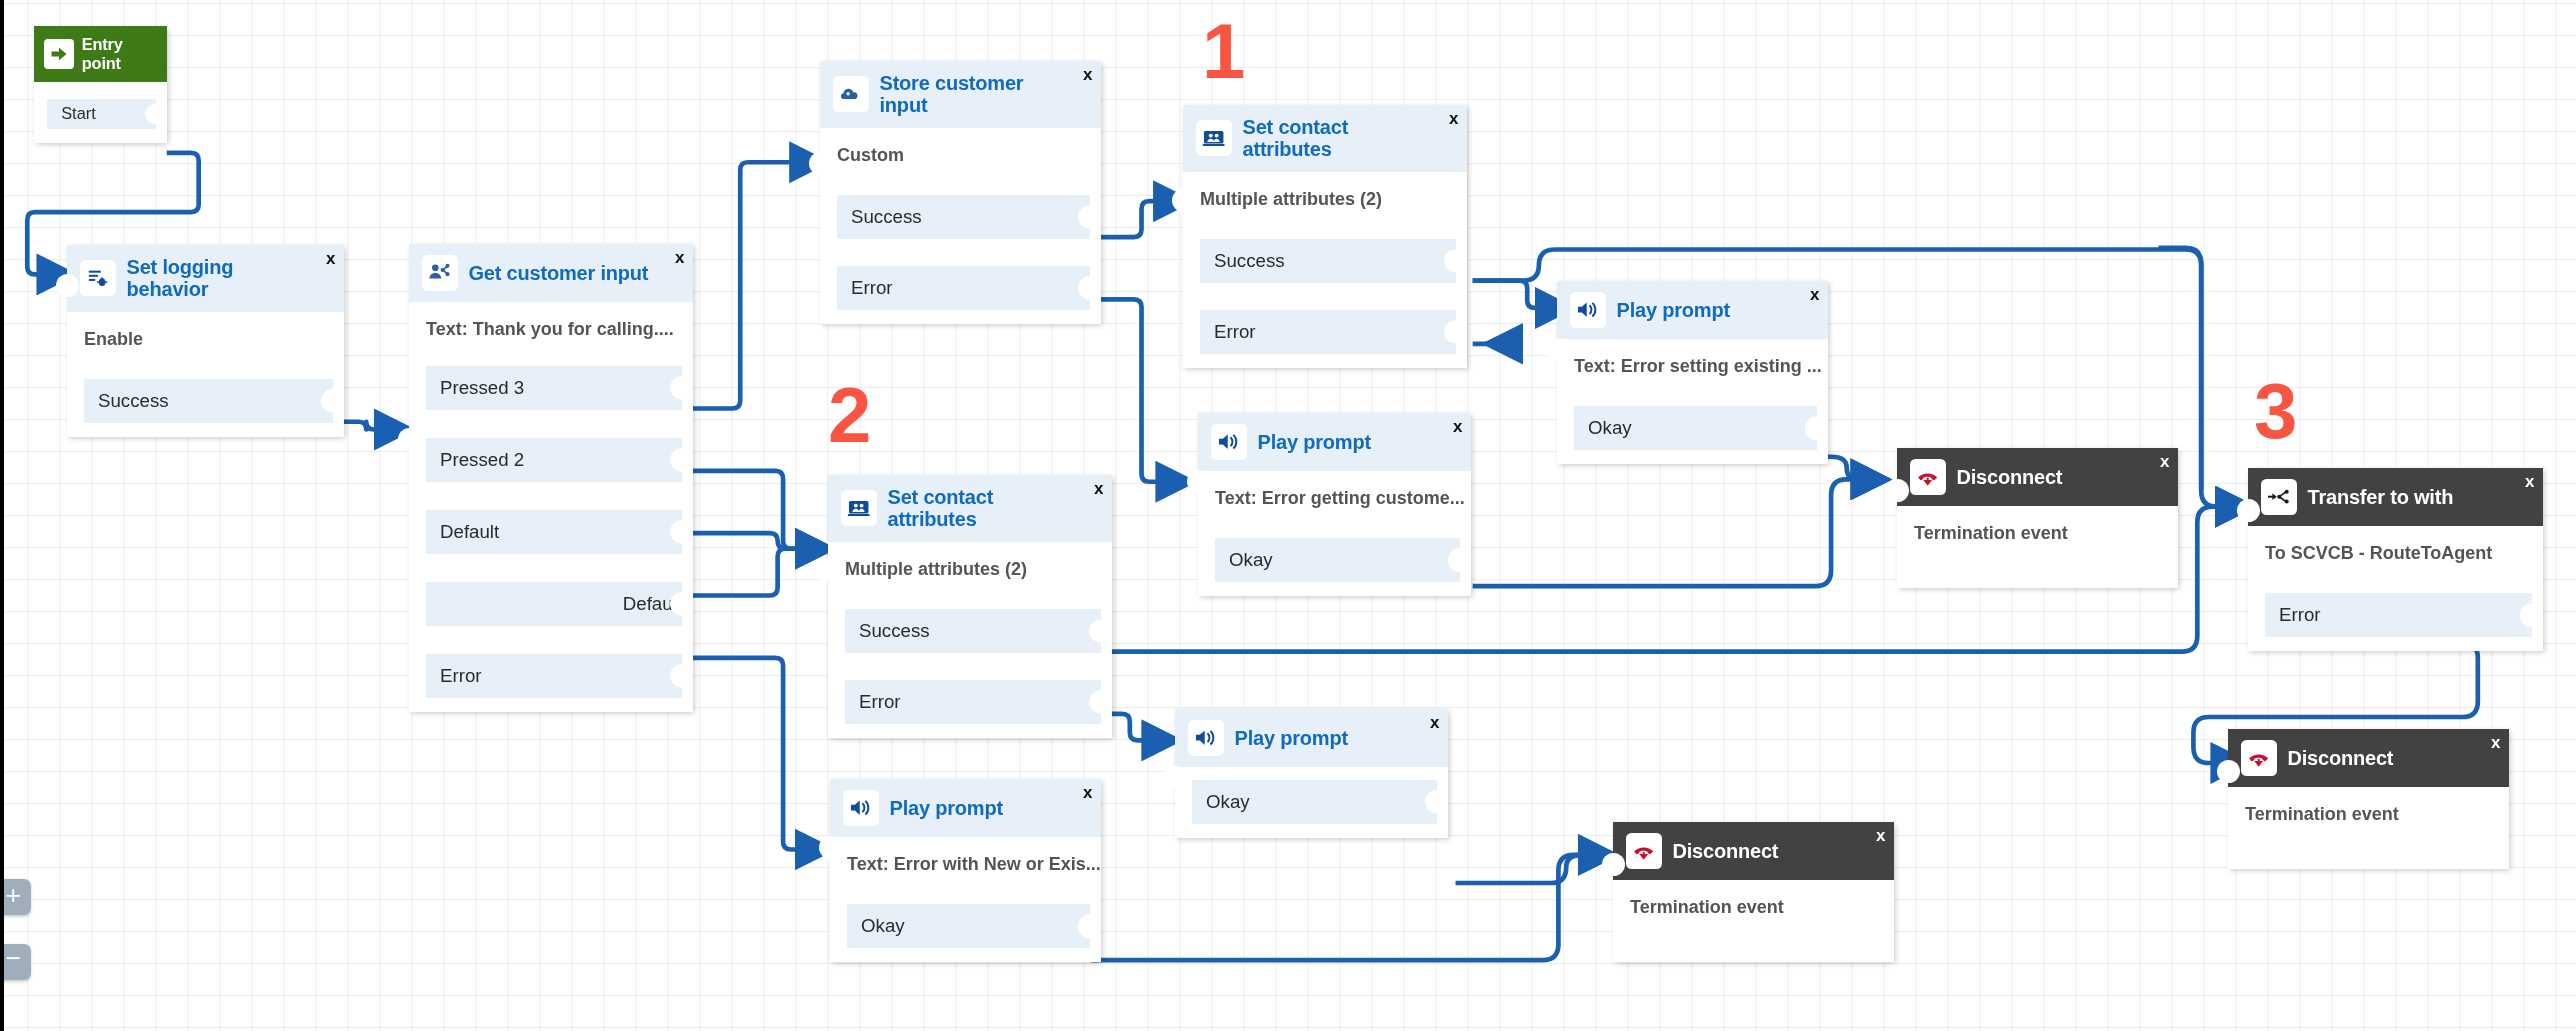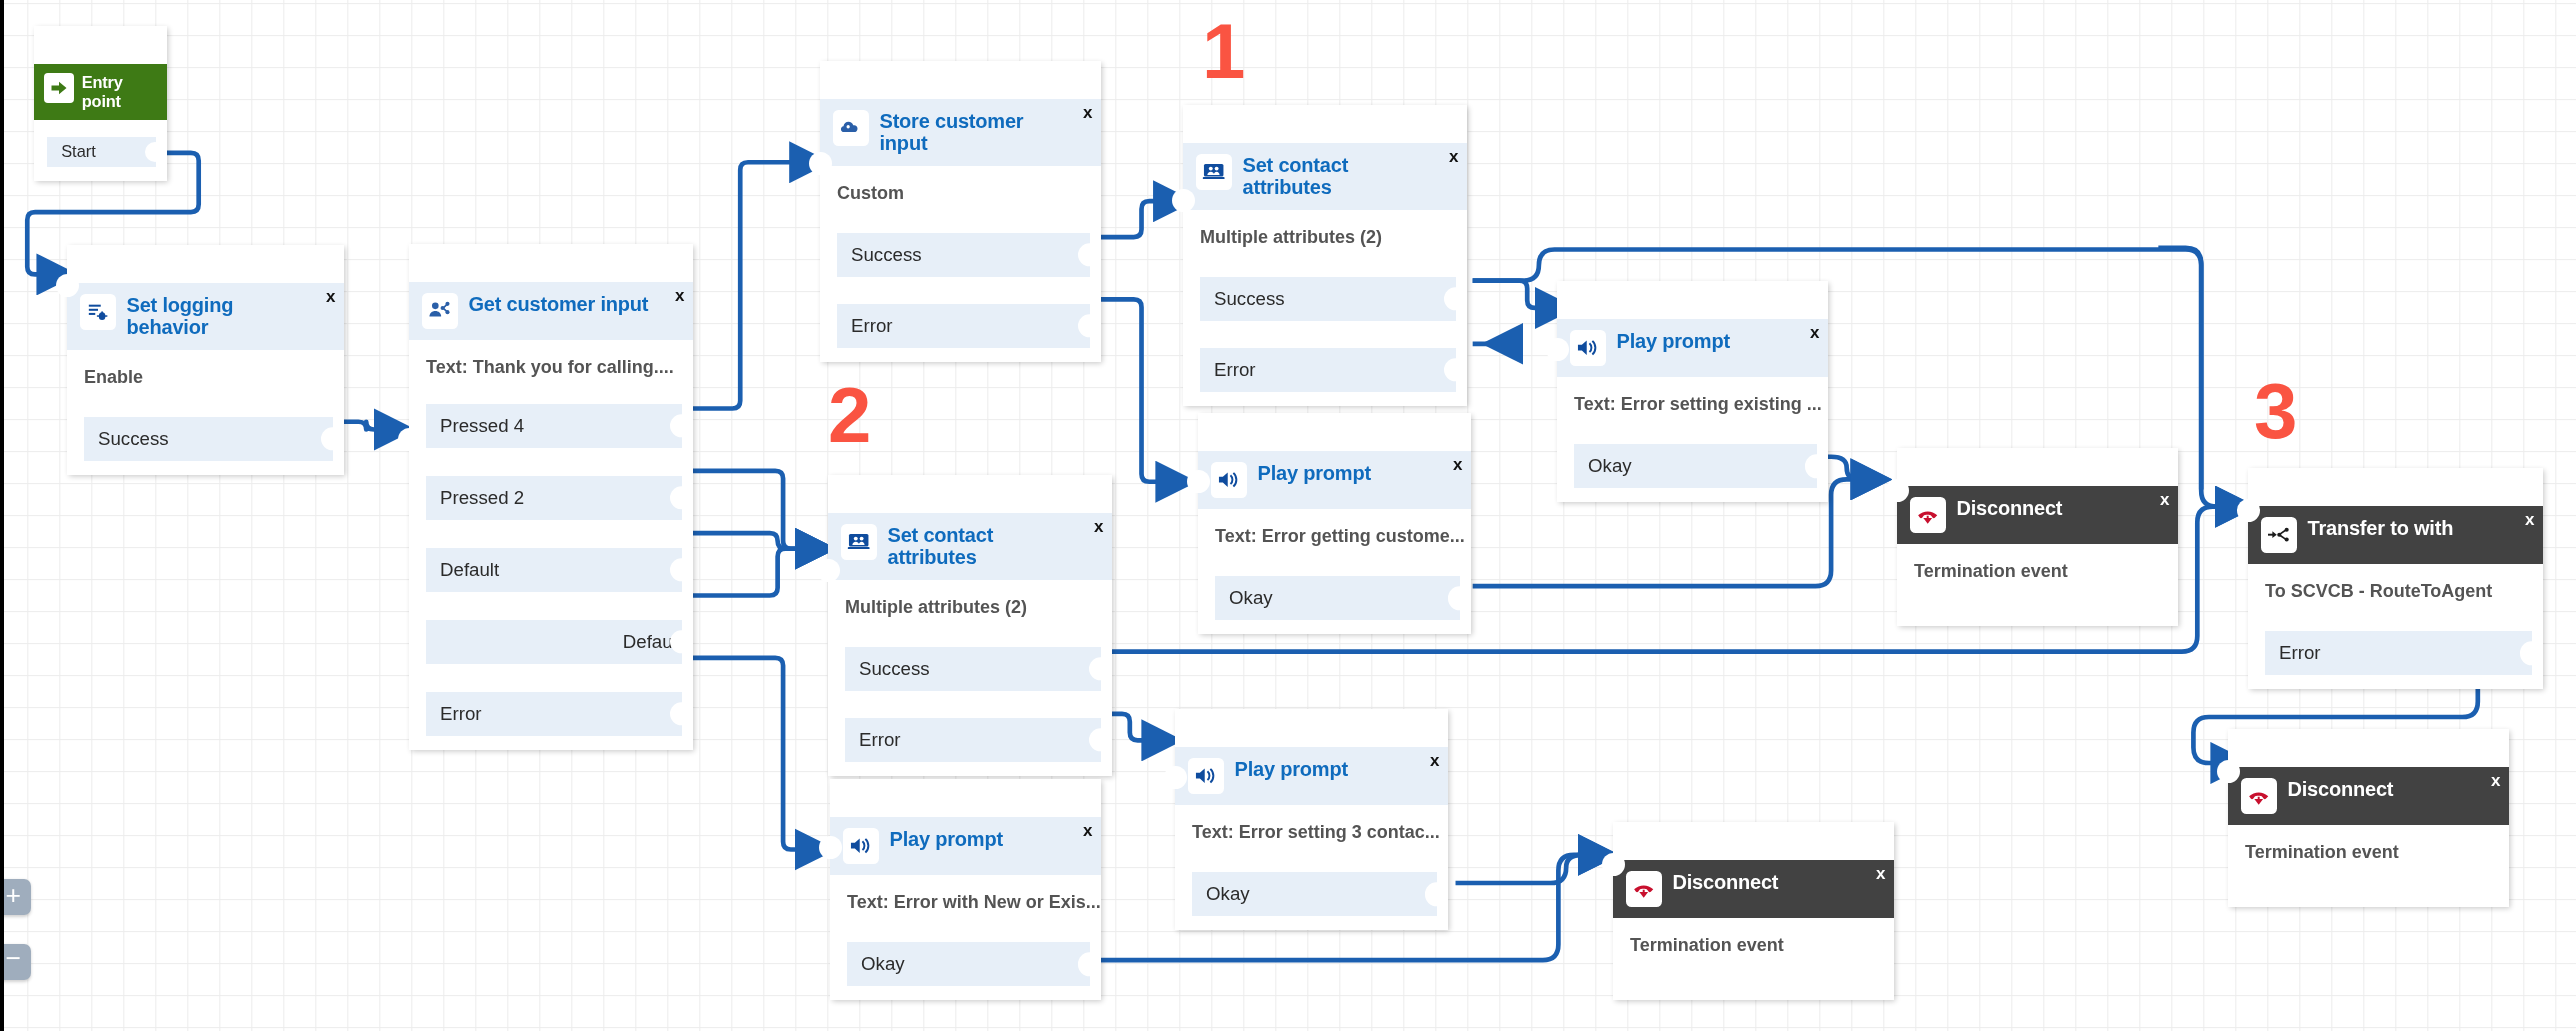--- a/index.html
+++ b/index.html
@@ -17,27 +17,26 @@
   }
   #edges{position:absolute;left:0;top:0;width:2576px;height:1032px;pointer-events:none;}
 
   .node{
     position:absolute;
     background:#ffffff;
     box-shadow:1.6px 2.3px 5.5px rgba(0,0,0,0.22);
     z-index:5;
   }
   .node-head{
-    display:flex;align-items:flex-start;
+    display:flex;align-items:center;
     background:#e7eff8;
     padding:11px 11px 11px 12.5px;
     position:relative;
     min-height:36px;
     box-sizing:border-box;
-    margin-top:38px;
   }
   .node.dark .node-head{background:#424242;}
   .node-ico{
     width:36px;height:36px;min-width:36px;
     background:#ffffff;border-radius:5.5px;
     display:flex;align-items:center;justify-content:center;
     margin-right:11px;
   }
   .node-title{
     font-size:20px;font-weight:bold;color:#0f6bbd;
@@ -222,21 +221,21 @@
           <circle cx="15" cy="9.3" r="2.1" fill="#2a5fa8"></circle>
           <path d="M15.5 9.3 L20 5 M15.5 9.3 L20 13.5" stroke="#2a5fa8" stroke-width="1.7"></path>
         </svg>
       </div>
       <div class="node-title">Get customer input</div>
       <div class="node-close">x</div>
     </div>
     <div class="node-sub">Text: Thank you for calling....</div>
     <div class="ports" style="padding-top:9.4px;">
       <div class="port" style="margin-bottom:28px;">
-        <span class="port-label">Pressed 4</span>
+        <span class="port-label">Pressed 3</span>
         <span class="port-dot"></span>
       </div>
       <div class="port" style="margin-bottom:28px;">
         <span class="port-label">Pressed 2</span>
         <span class="port-dot"></span>
       </div>
       <div class="port" style="margin-bottom:28px;">
         <span class="port-label">Default</span>
         <span class="port-dot"></span>
       </div>
@@ -406,21 +405,20 @@
       <div class="node-ico">
         <svg width="23.4" height="23.4" viewBox="0 0 24 24">
           <path d="M2 9h4l5-4.5v15L6 15H2z" fill="#0f4c9e"></path>
           <path d="M13.8 7.5a6 6 0 0 1 0 9" stroke="#0f4c9e" stroke-width="2" fill="none"></path>
           <path d="M16.8 5a9.5 9.5 0 0 1 0 14" stroke="#0f4c9e" stroke-width="2" fill="none"></path>
         </svg>
       </div>
       <div class="node-title">Play prompt</div>
       <div class="node-close">x</div>
     </div>
-    <div class="node-sub">Text: Error setting 3 contac...</div>
     <div class="ports" style="padding-top:12.5px;">
       <div class="port">
         <span class="port-label">Okay</span>
         <span class="port-dot"></span>
       </div>
     </div>
   </div>
 
   <div class="node dark" style="left:1897px;top:448px;width:281px;">
     <span class="in-dot" style="top:31px;"></span>

